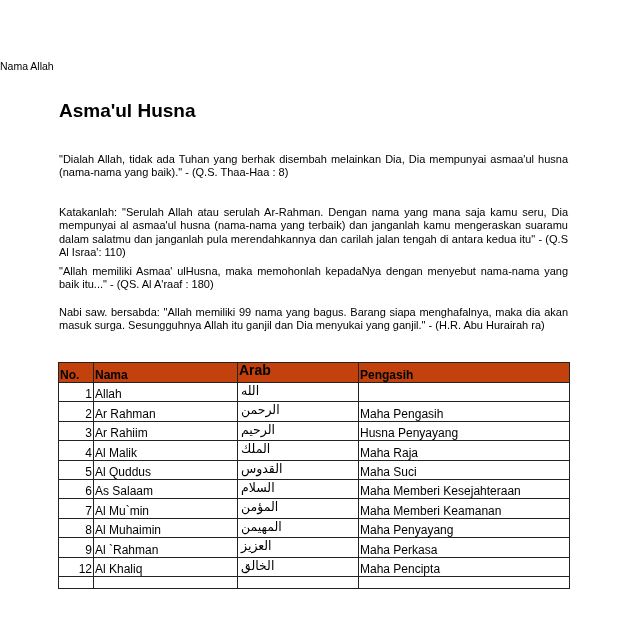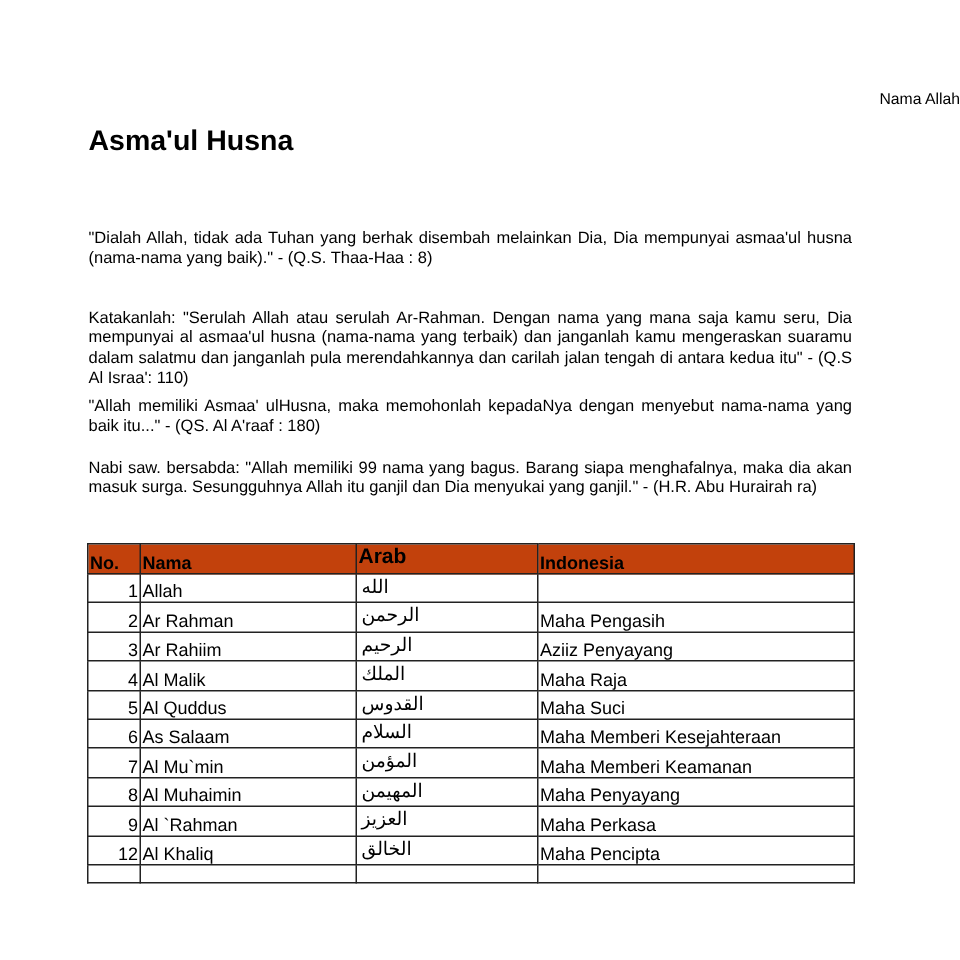--- a/index.html
+++ b/index.html
@@ -2,24 +2,24 @@
 <html><head>
   <meta charset="utf-8">
   <style>
     html, body { margin: 0; padding: 0; background: #ffffff; }
     body {
       width: 640px; height: 640px; overflow: hidden; position: relative;
       font-family: "Liberation Sans", sans-serif; color: #000;
     }
     .page-header {
       position: absolute; top: 60px; left: 0; width: 640px;
-      text-align: right; font-size: 10.5px;
+      text-align: left; font-size: 10.5px;
     }
     .title {
-      position: absolute; top: 84px; left: 59px;
+      position: absolute; top: 100px; left: 59px;
       font-size: 19px; font-weight: bold; letter-spacing: 0px;
     }
     .para {
       position: absolute; left: 59px; width: 509px;
       font-size: 11px; line-height: 13.3px; text-align: justify;
     }
     .p1 { top: 153px; }
     .p2 { top: 206px; }
     .p3 { top: 265px; }
     .p4 { top: 306px; }
@@ -73,41 +73,41 @@
       <col class="c-no">
         <col class="c-nama">
         <col class="c-arab">
         <col class="c-indo">
     </colgroup>
     <thead>
       <tr>
         <th>No.</th>
         <th>Nama</th>
         <th class="arab-h">Arab</th>
-        <th>Indonesia</th>
+        <th>Pengasih</th>
       </tr>
     </thead>
     <tbody>
       <tr>
         <td class="no">1</td>
         <td>Allah</td>
         <td class="arab">الله</td>
         <td class="indo"></td>
       </tr>
       <tr>
         <td class="no">2</td>
         <td>Ar Rahman</td>
         <td class="arab">الرحمن</td>
         <td class="indo">Maha Pengasih</td>
       </tr>
       <tr>
         <td class="no">3</td>
         <td>Ar Rahiim</td>
         <td class="arab">الرحيم</td>
-        <td class="indo">Aziiz Penyayang</td>
+        <td class="indo">Husna Penyayang</td>
       </tr>
       <tr>
         <td class="no">4</td>
         <td>Al Malik</td>
         <td class="arab">الملك</td>
         <td class="indo">Maha Raja</td>
       </tr>
       <tr>
         <td class="no">5</td>
         <td>Al Quddus</td>

